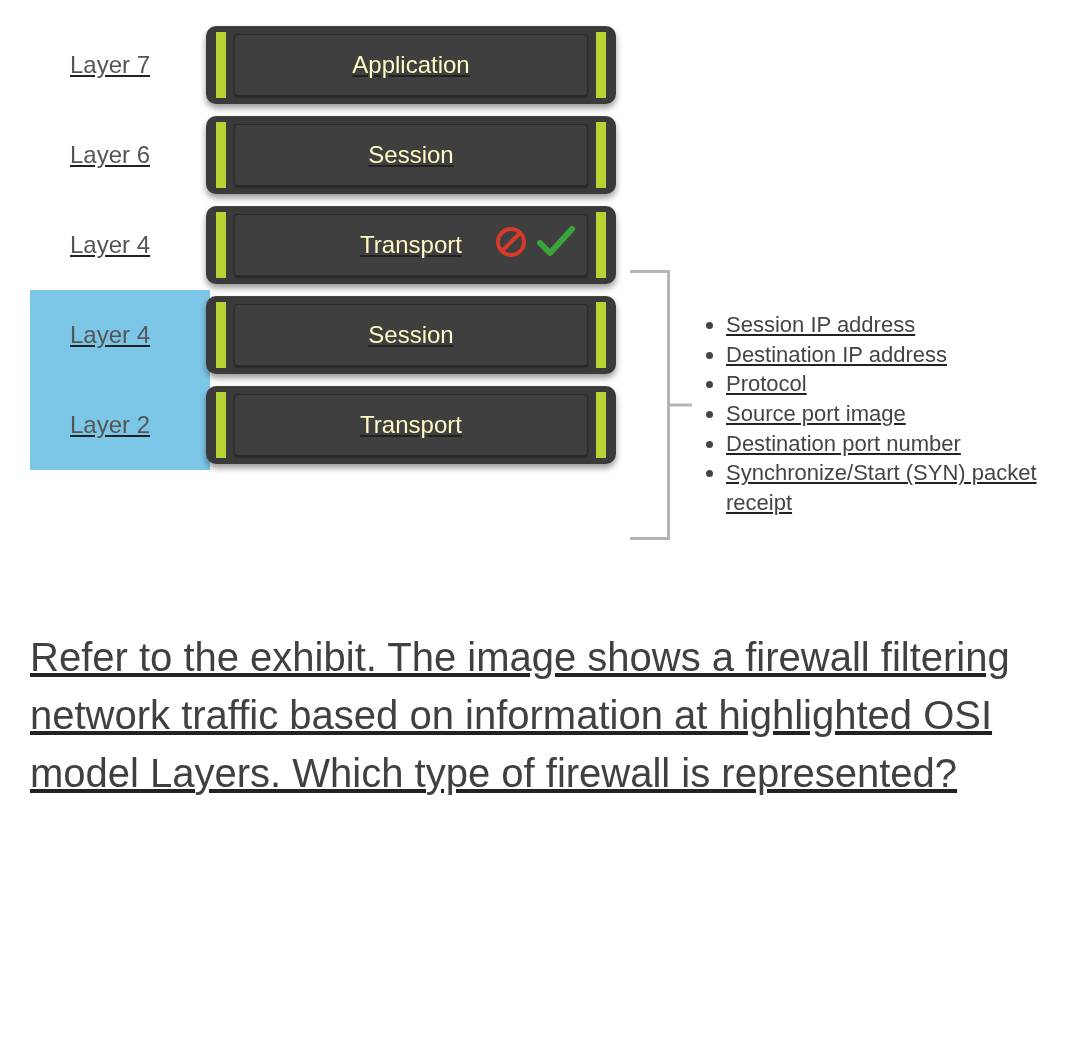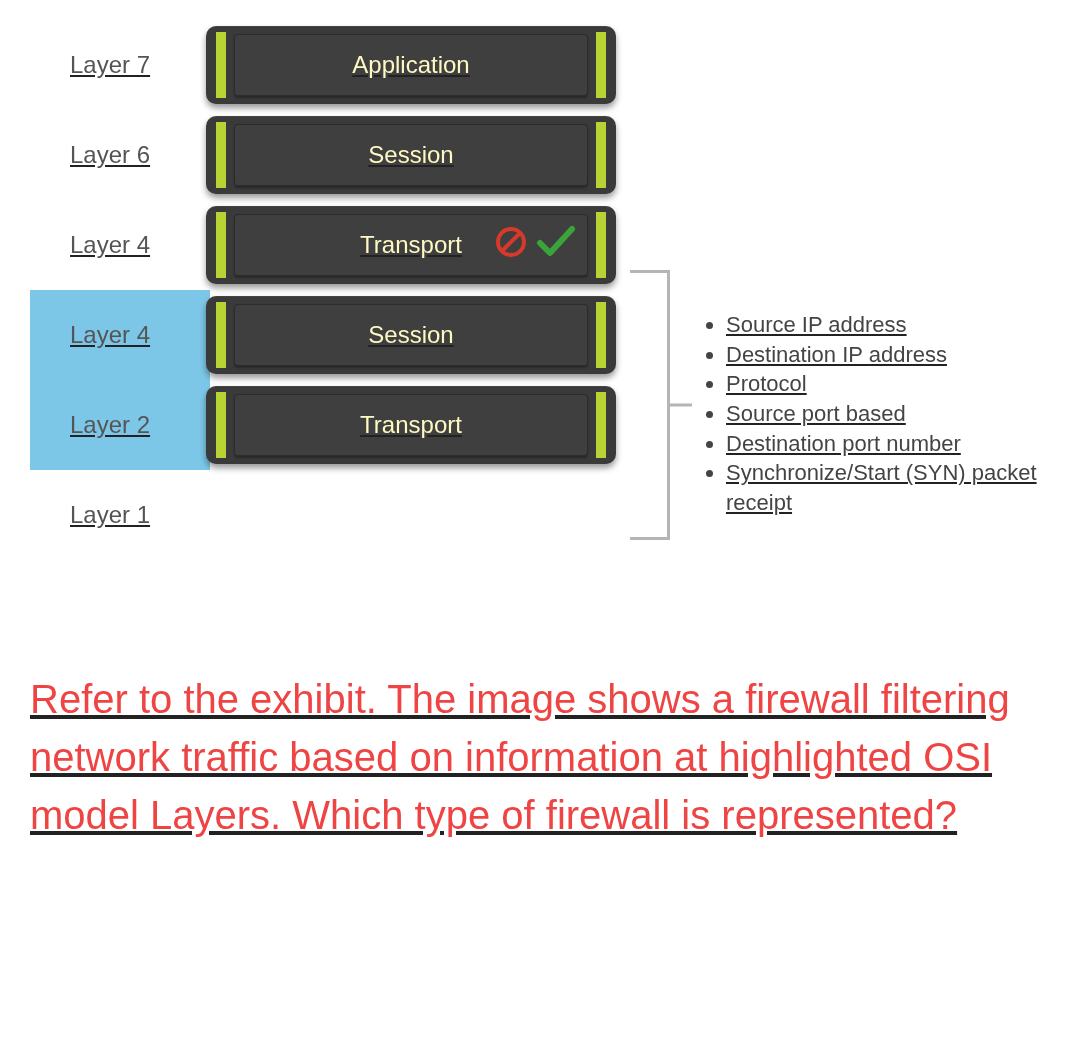--- a/index.html
+++ b/index.html
@@ -152,21 +152,21 @@
     list-style: disc;
   }
   .bullets-col li {
     line-height: 1.35;
     margin: 0;
   }
   .question {
     padding: 70px 30px 30px 30px;
     font-size: 40px;
     line-height: 1.45;
-    color: #ef4444;
+    color: #404040;
   }
 </style>
 </head>
 <body>
 
 <div class="page">
   <div class="exhibit">
 
     <div class="highlight-band" style="top:290px; height:180px;"></div>
 
@@ -180,23 +180,20 @@
             <span>Layer 6</span>
           </div>
         <div class="label-row">
             <span>Layer 4</span>
           </div>
         <div class="label-row">
             <span>Layer 4</span>
           </div>
         <div class="label-row">
             <span>Layer 2</span>
-          </div>
-        <div class="label-row">
-            <span>Layer 1</span>
           </div>
       </div>
 
       <div class="boxes-col">
         <div class="box-row">
             <div class="osi-box">
               <div class="osi-inner"></div>
               <span class="osi-label">Application</span>
             </div>
           </div>
@@ -240,24 +237,24 @@
       </div>
 
       <div class="bracket-col">
         <div class="bracket" style="top:250px; height:270px;">
           <div class="bracket-tick"></div>
         </div>
       </div>
 
       <div class="bullets-col">
         <ul>
-          <li>Source IP address</li>
+          <li>Session IP address</li>
           <li>Destination IP address</li>
           <li>Protocol</li>
-          <li>Source port based</li>
+          <li>Source port image</li>
           <li>Destination port number</li>
           <li>Synchronize/Start (SYN) packet receipt</li>
         </ul>
       </div>
     </div>
   </div>
 
   <div class="question">Refer to the exhibit. The image shows a firewall filtering network traffic based on information at highlighted OSI model Layers. Which type of firewall is represented?</div>
 </div>
 

